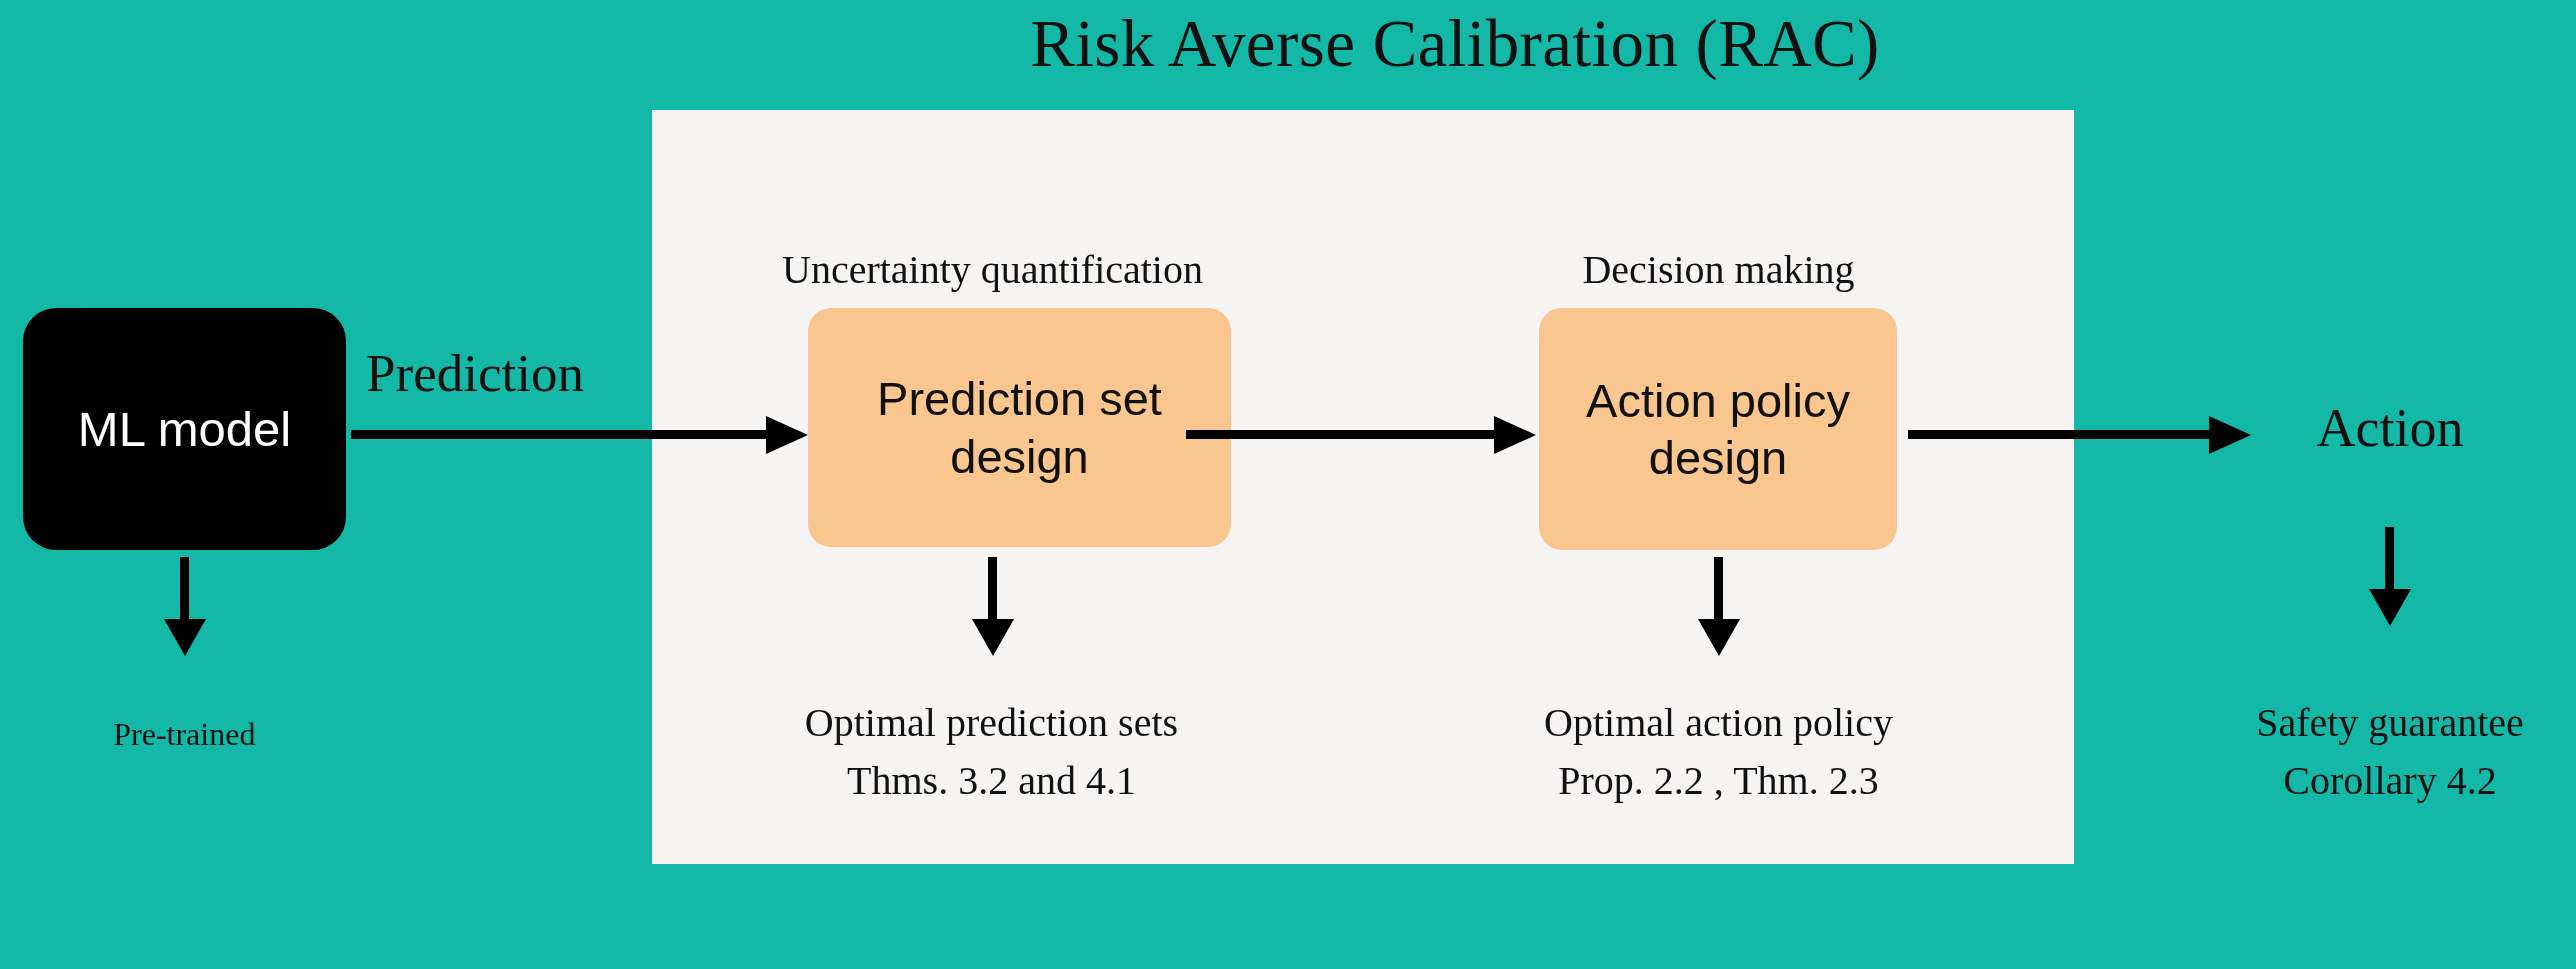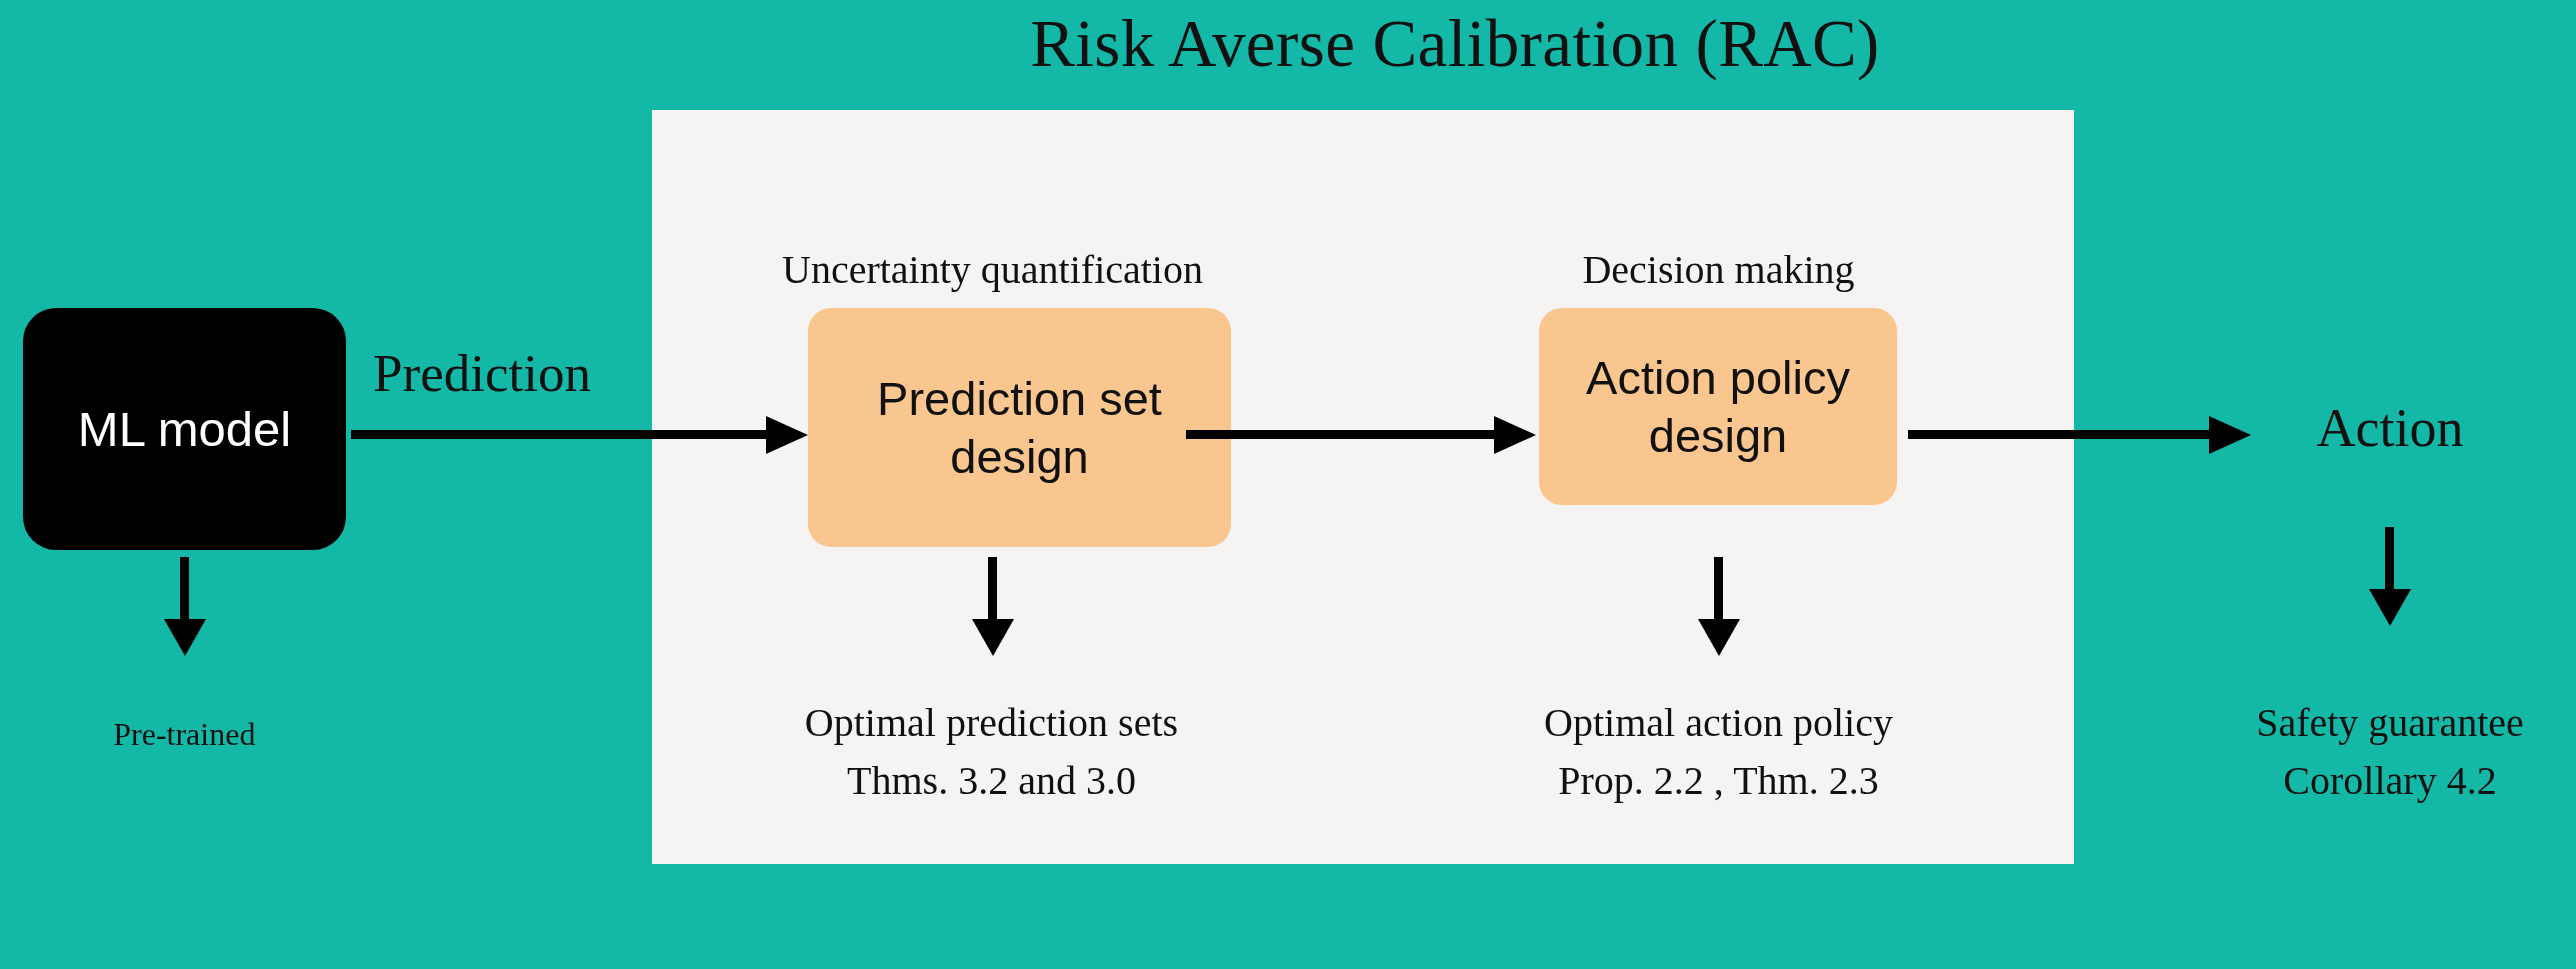--- a/index.html
+++ b/index.html
@@ -49,37 +49,37 @@
   .node-orange{
     background:var(--orange);
     border-radius:23px;
     color:#111111;
     font-size:47px;
     line-height:1.22;
     padding:0 10.5px;
     box-sizing:border-box;
   }
   .node-uq{ left:808px;  top:308px; width:423px; height:239px; }
-  .node-dm{ left:1539px; top:308px; width:358px; height:197px; }
+  .node-dm{ left:1539px; top:308px; width:358px; height:242px; }
 
   .small-header{
     position:absolute;
     text-align:center;
     font-size:40px;
     font-family:Liberation Serif, serif;
   }
   .hdr-uq{ left:720px;  top:246px; width:545px; }
   .hdr-dm{ left:1455px; top:246px; width:527px; }
 
   .edge-label{
     position:absolute;
     text-align:center;
     font-family:"Liberation Serif", serif;
   }
-  .lbl-prediction{ left:331px; top:343px; width:302px; font-size:53px;text-align:center; }
+  .lbl-prediction{ left:324px; top:343px; width:302px; font-size:53px;text-align:center; }
   .lbl-action{ left:2267px; top:397px; width:246px; font-size:54px; }
 
   
   .harrow{
     position:absolute;
     display:flex;
     align-items:center;
     height:39px;
   }
   .hline{ flex:1; height:8.8px; background:#000; }
@@ -152,21 +152,21 @@
   <div class="small-header hdr-uq">Uncertainty quantification</div>
   <div class="node node-orange node-uq">
     <span>Prediction set design</span>
   </div>
   <div class="varrow varrow-uq">
     <div class="vline"></div>
     <div class="vhead"></div>
   </div>
   <div class="caption cap-uq">
     <div>Optimal prediction sets</div>
-    <div>Thms. 3.2 and 3.0</div>
+    <div>Thms. 3.2 and 4.1</div>
   </div>
 
   <div class="harrow harrow-2">
     <div class="hline"></div>
     <div class="hhead"></div>
   </div>
 
   <div class="small-header hdr-dm">Decision making</div>
   <div class="node node-orange node-dm">
     <span>Action policy design</span>

